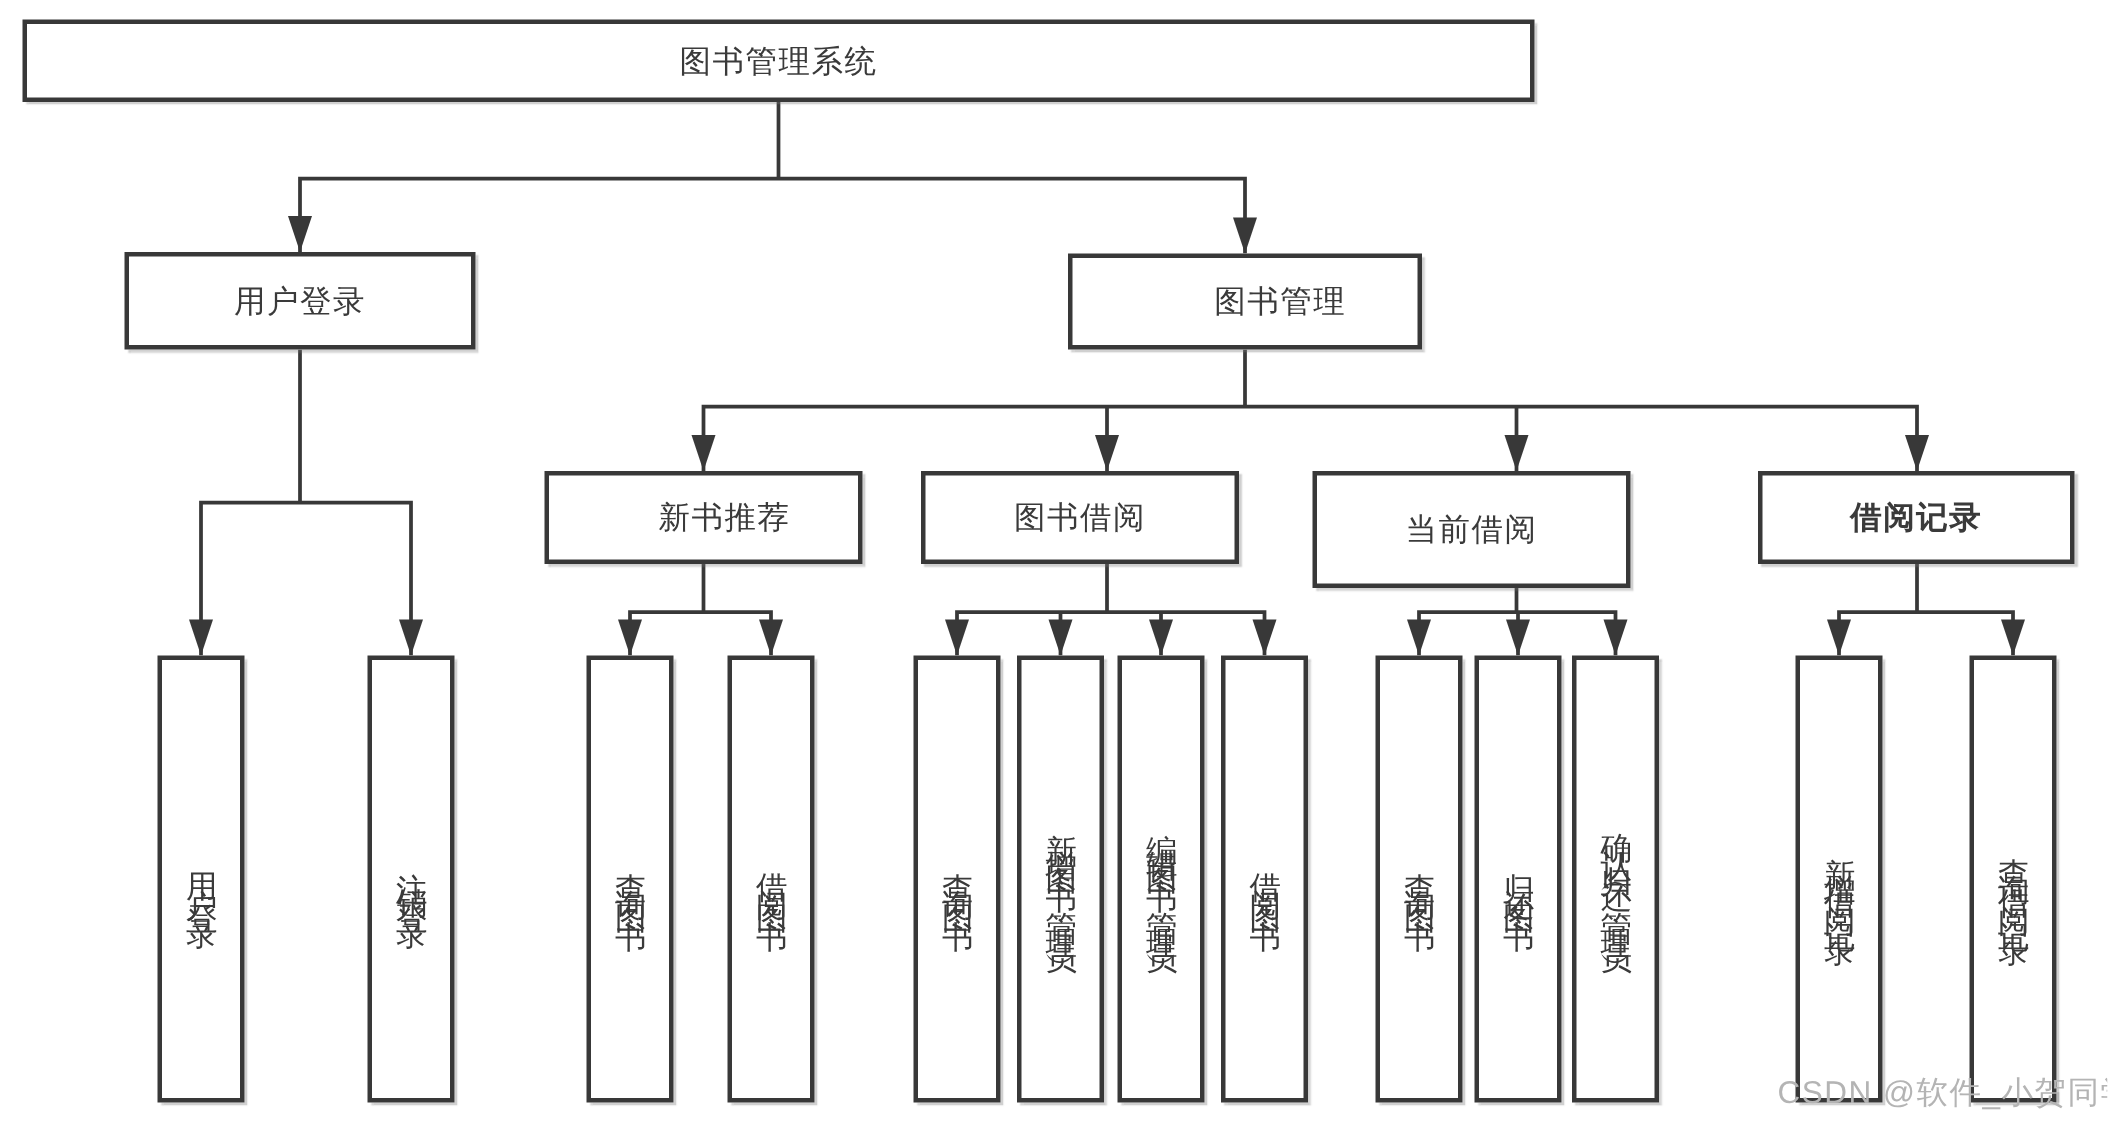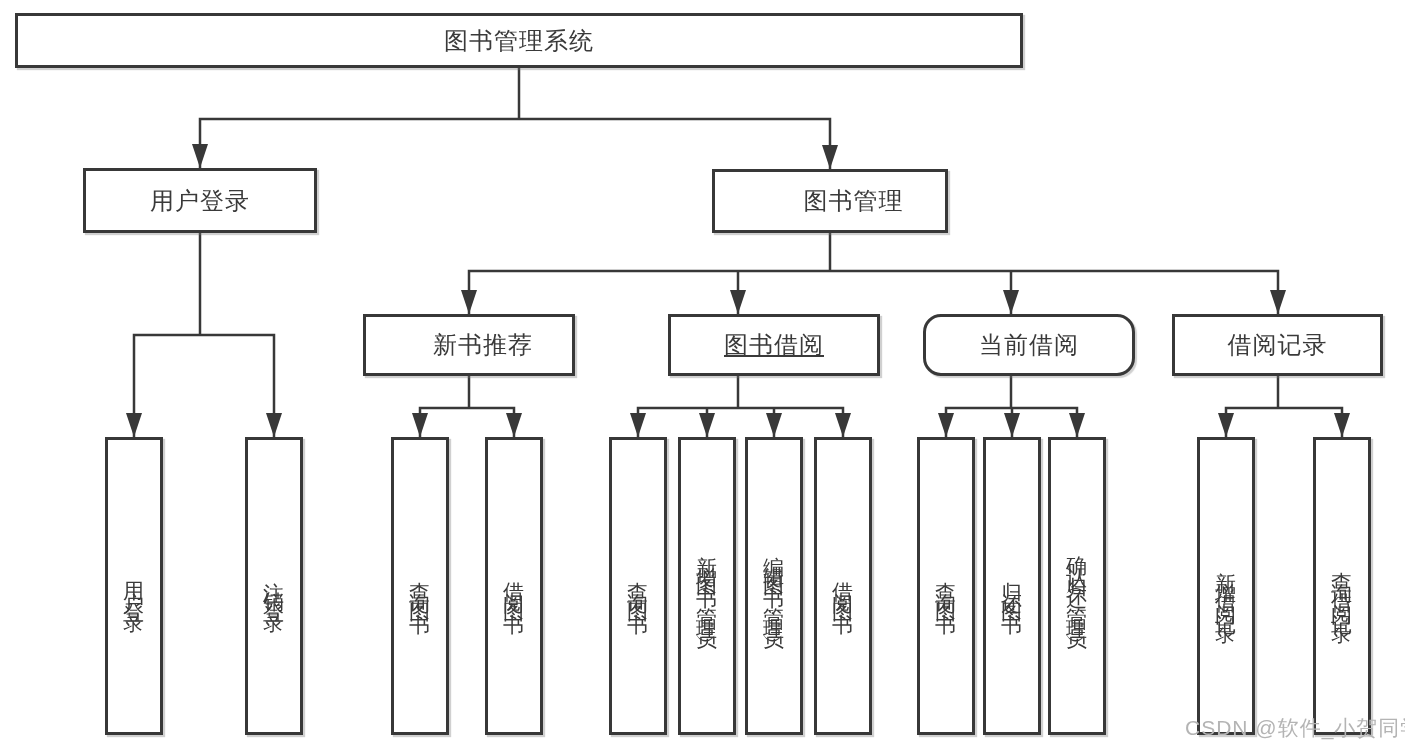--- a/index.html
+++ b/index.html
@@ -25,21 +25,21 @@
   }
   .node {
     position: absolute;
     box-sizing: border-box;
     background: #ffffff;
     border: 3px solid #383838;
     display: flex;
     align-items: center;
     justify-content: center;
     color: #3a3a3a;
-    font-size: 24px;
+    font-size: 21px;
     letter-spacing: 1px;
     box-shadow: 2px 2px 1px rgba(120,120,120,0.35);
   }
   .leaf {
     position: absolute;
     box-sizing: border-box;
     top: 437px;
     width: 58px;
     height: 298px;
     background: #ffffff;
@@ -133,27 +133,27 @@
   <div class="node" style="left:83px; top:168px; width:234px; height:65px;">
     <span>用户登录</span>
   </div>
   <div class="node" style="left:712px; top:169px; width:236px; height:64px;padding-left:47px;">
     <span>图书管理</span>
   </div>
 
   <div class="node" style="left:363px; top:314px; width:212px; height:62px;padding-left:28px;">
     <span>新书推荐</span>
   </div>
-  <div class="node" style="left:668px; top:314px; width:212px; height:62px;text-decoration:underline;">
+  <div class="node" style="left:614px; top:314px; width:212px; height:62px;">
     <span>图书借阅</span>
   </div>
-  <div class="node" style="left:923px; top:314px; width:212px; height:62px;border-radius:18px;">
+  <div class="node" style="left:875px; top:314px; width:212px; height:78px;">
     <span>当前借阅</span>
   </div>
-  <div class="node" style="left:1172px; top:314px; width:211px; height:62px;">
+  <div class="node" style="left:1172px; top:314px; width:211px; height:62px;font-weight:bold;">
     <span>借阅记录</span>
   </div>
 
   <div class="leaf" style="left:105px;">
     <span class="vtext">用户登录</span>
   </div>
   <div class="leaf" style="left:245px;">
     <span class="vtext">注销登录</span>
   </div>
 

